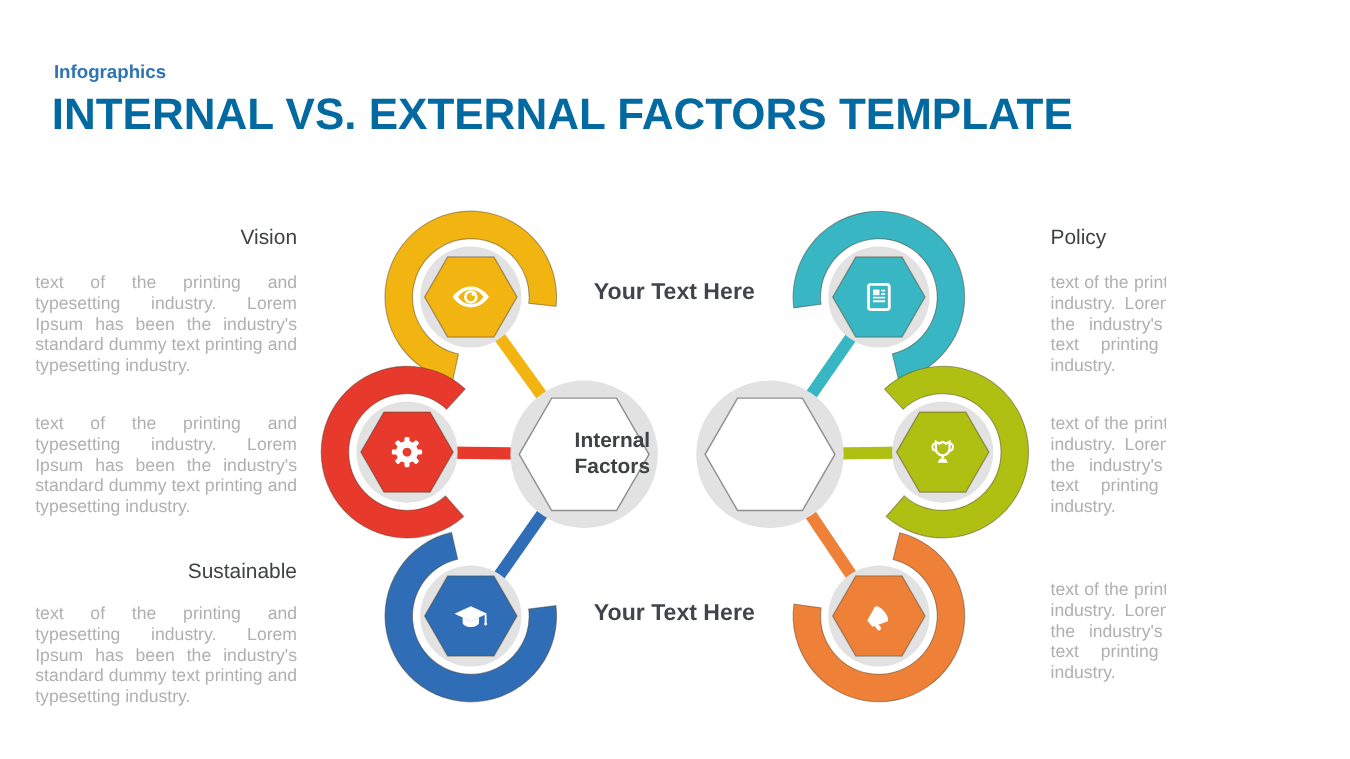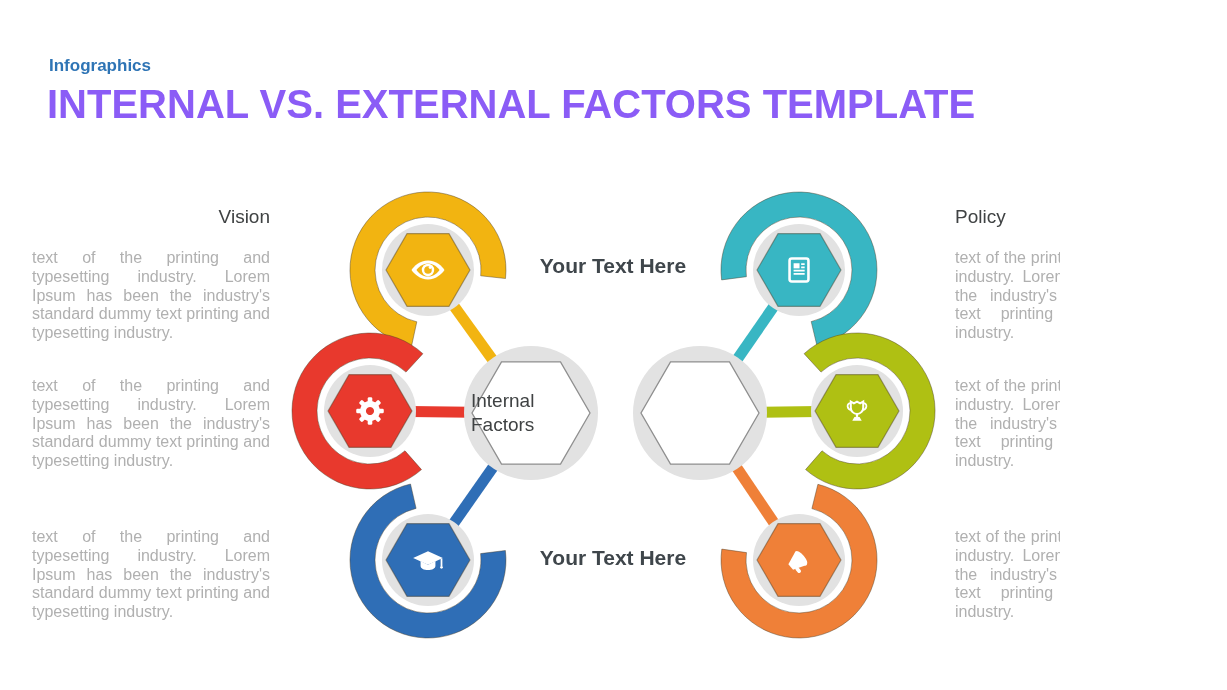--- a/index.html
+++ b/index.html
@@ -1,32 +1,32 @@
 <!DOCTYPE html>
 <html><head>
 <meta charset="utf-8">
 <style>
   html,body{margin:0;padding:0;background:#ffffff;}
   .slide{position:relative;width:1060px;height:690px;background:#ffffff;overflow:hidden;
          font-family:"Liberation Sans", sans-serif;}
   .eyebrow{position:absolute;left:49px;top:56px;font-size:17px;font-weight:bold;color:#2E74B5;}
-  .page-title{position:absolute;left:47px;top:82px;font-size:40px;font-weight:bold;color:#8b5cf6;
+  .page-title{position:absolute;left:47px;top:82px;font-size:40px;font-weight:bold;color:#0369a1;
               letter-spacing:0px;white-space:nowrap;}
   .factor-block{position:absolute;width:238px;}
   .factor-block h3{margin:0;font-size:19px;font-weight:normal;color:#3F4243;}
   .factor-block .body{margin:0;font-size:16px;line-height:18.8px;color:#B0B0B0;text-align:justify;}
   .left-col .factor-block{left:32px;}
   .left-col h3{text-align:right;}
   .right-col .factor-block{left:955px;width:242px;}
   .right-col h3{text-align:left;}
   .your-text{position:absolute;width:200px;text-align:center;font-size:21px;font-weight:bold;
              color:#3F464B;}
   #yt-top{left:513px;top:254px;}
   #yt-bottom{left:513px;top:546px;}
-  .center-label{position:absolute;width:120px;text-align:left;font-size:19px;font-weight:normal;
+  .center-label{position:absolute;width:120px;text-align:right;font-size:19px;font-weight:bold;
                 color:#3F4243;line-height:1.25;}
   #label-internal{left:471px;top:389px;}
   #label-external{left:640px;top:389px;}
   svg.diagram{position:absolute;left:0;top:0;}
 </style>
 </head>
 <body>
 
 <div class="slide">
 
@@ -109,20 +109,21 @@
 
   <div class="left-col">
     <div class="factor-block" style="top:206px">
       <h3>Vision</h3>
       <p class="body" style="margin-top:21px">text of the printing and typesetting industry. Lorem Ipsum has been the industry's standard dummy text printing and typesetting industry.</p>
     </div>
     <div class="factor-block" style="top:358px">
       <p class="body" style="margin-top:19px">text of the printing and typesetting industry. Lorem Ipsum has been the industry's standard dummy text printing and typesetting industry.</p>
     </div>
     <div class="factor-block" style="top:509px">
+      <h3>Sustainable</h3>
       <p class="body" style="margin-top:19px">text of the printing and typesetting industry. Lorem Ipsum has been the industry's standard dummy text printing and typesetting industry.</p>
     </div>
   </div>
 
   <div class="right-col">
     <div class="factor-block" style="top:206px">
       <h3>Policy</h3>
       <p class="body" style="margin-top:21px">text of the printing and typesetting industry. Lorem Ipsum has been the industry's standard dummy text printing and typesetting industry.</p>
     </div>
     <div class="factor-block" style="top:358px">

